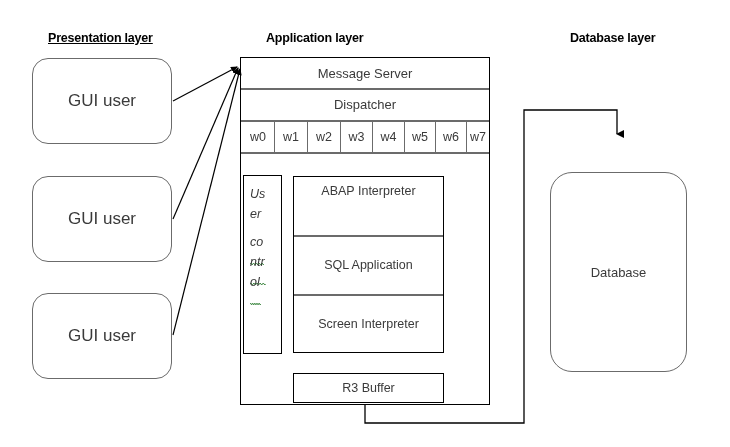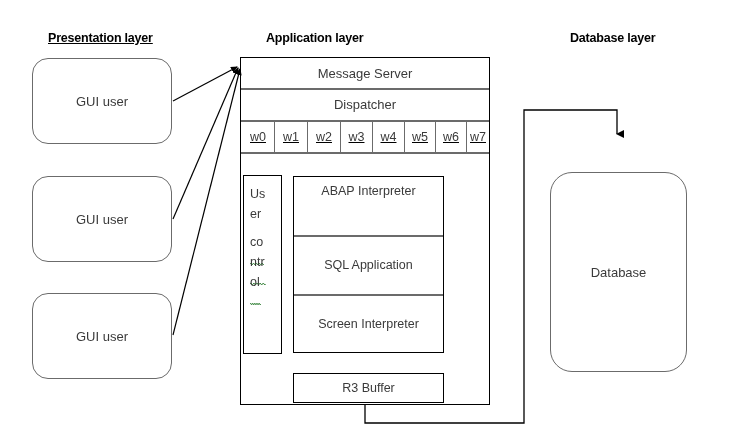--- a/index.html
+++ b/index.html
@@ -24,21 +24,21 @@
     letter-spacing: -0.2px;
   }
   .gui-box {
     position: absolute;
     border: 1.4px solid #6b6b6b;
     border-radius: 16px;
     background: #ffffff;
     display: flex;
     align-items: center;
     justify-content: center;
-    font-size: 13px;
+    font-size: 17px;
     color: #3a3a3a;
     box-sizing: border-box;
   }
   .db-box {
     position: absolute;
     border: 1.4px solid #6b6b6b;
     border-radius: 22px;
     background: #ffffff;
     display: flex;
     align-items: center;
@@ -68,21 +68,20 @@
   }
   .row-sep {
     position: absolute;
     height: 1.6px;
     background: #6b6b6b;
   }
   .worker-row {
     position: absolute;
     display: flex;
     box-sizing: border-box;
-    text-decoration: underline;
   }
   .worker-cell {
     position: relative;
     display: flex;
     align-items: center;
     justify-content: center;
     font-size: 12.5px;
     color: #3a3a3a;
     box-sizing: border-box;
     border-right: 1.5px solid #6b6b6b;
@@ -217,21 +216,21 @@
           <div class="wavy"><svg width="100%" height="3" viewBox="0 0 28 3" preserveAspectRatio="none">
               <path d="M0,2 q1,-2 2,0 q1,2 2,0 q1,-2 2,0 q1,2 2,0 q1,-2 2,0 q1,2 2,0 q1,-2 2,0 q1,2 2,0 q1,-2 2,0 q1,2 2,0 q1,-2 2,0 q1,2 2,0 q1,-2 2,0 q1,2 2,0 " fill="none" stroke="#2e7d32" stroke-width="1"></path>
             </svg></div>
         </div>
         <div class="worker-cell" style="width: 22px;">
           <span>w7</span>
         </div>
       </div>
     <div class="row-sep" style="left:0px; right:0px; top:94px;"></div>
 
-    <div class="user-ctrl-box" id="user-ctrl" style="left:2px; top:117px; width:39px; height:179px;">
+    <div class="user-ctrl-box" id="user-ctrl" style="left:2px; top:117px; width:39px; height:179px;font-style:italic;">
         <div><span class="uc-line">Us</span></div>
         <div><span class="uc-line">er</span></div>
         <div><span class="uc-line sp">co<span class="uc-wavy"><svg width="100%" height="3" viewBox="0 0 20 3" preserveAspectRatio="none">
                 <path d="M0,2 q1,-2 2,0 q1,2 2,0 q1,-2 2,0 q1,2 2,0 q1,-2 2,0 q1,2 2,0 q1,-2 2,0 q1,2 2,0 q1,-2 2,0 q1,2 2,0 " fill="none" stroke="#2e7d32" stroke-width="1"></path>
               </svg></span></span></div>
         <div><span class="uc-line">ntr<span class="uc-wavy"><svg width="100%" height="3" viewBox="0 0 20 3" preserveAspectRatio="none">
                 <path d="M0,2 q1,-2 2,0 q1,2 2,0 q1,-2 2,0 q1,2 2,0 q1,-2 2,0 q1,2 2,0 q1,-2 2,0 q1,2 2,0 q1,-2 2,0 q1,2 2,0 " fill="none" stroke="#2e7d32" stroke-width="1"></path>
               </svg></span></span></div>
         <div><span class="uc-line">ol<span class="uc-wavy"><svg width="100%" height="3" viewBox="0 0 20 3" preserveAspectRatio="none">
                 <path d="M0,2 q1,-2 2,0 q1,2 2,0 q1,-2 2,0 q1,2 2,0 q1,-2 2,0 q1,2 2,0 q1,-2 2,0 q1,2 2,0 q1,-2 2,0 q1,2 2,0 " fill="none" stroke="#2e7d32" stroke-width="1"></path>

